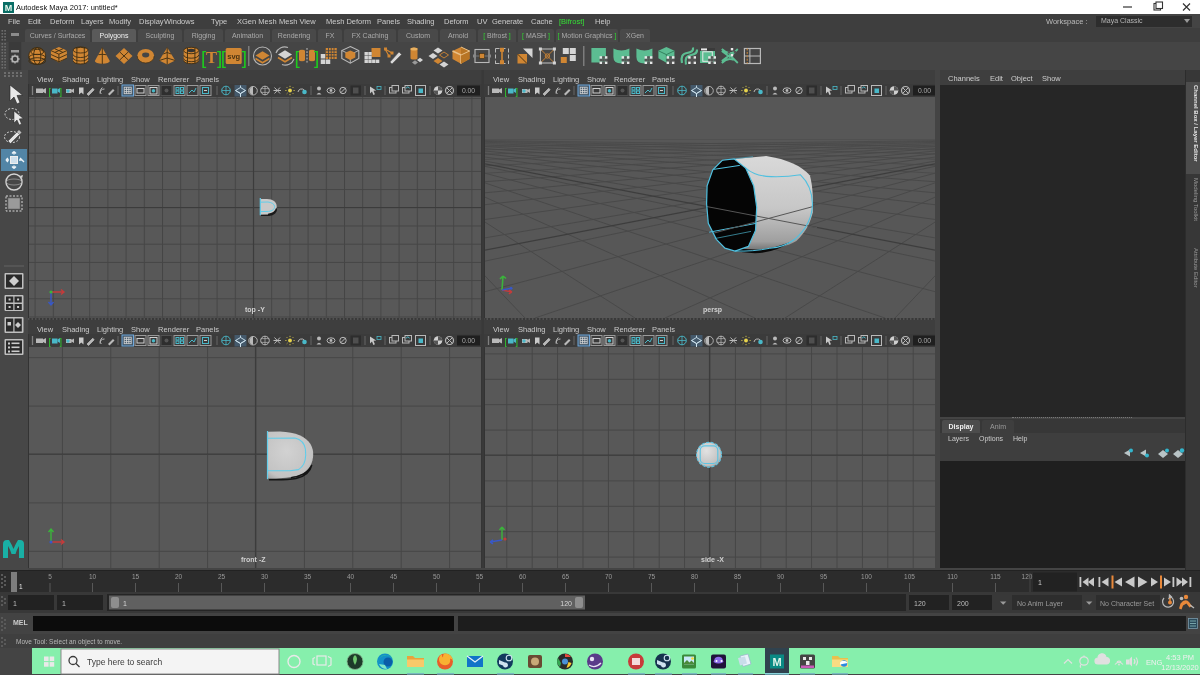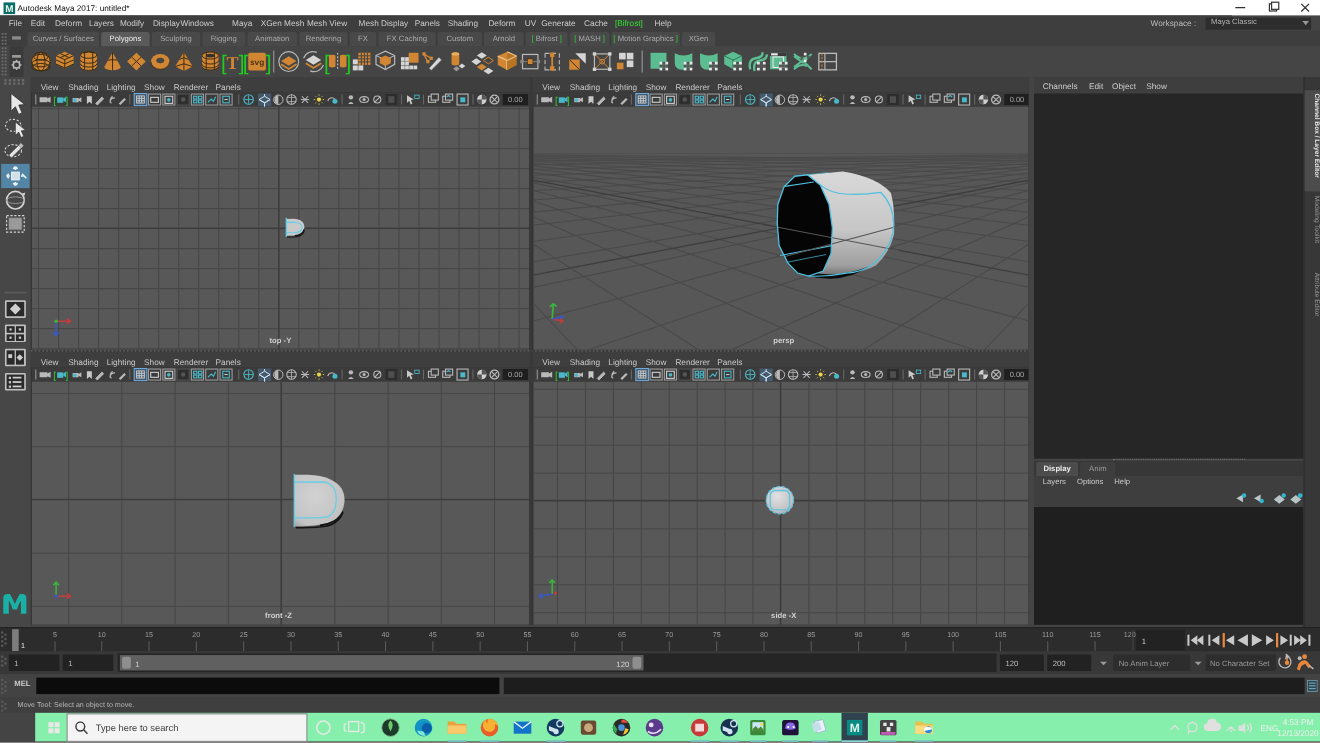--- a/index.html
+++ b/index.html
@@ -54,24 +54,24 @@
   </div>
 
   <div class="abs" id="menubar">
     <div class="mb" style="left:8px">File</div>
     <div class="mb" style="left:28px">Edit</div>
     <div class="mb" style="left:50px">Deform</div>
     <div class="mb" style="left:81px">Layers</div>
     <div class="mb" style="left:109px">Modify</div>
     <div class="mb" style="left:139px">Display</div>
     <div class="mb" style="left:164px">Windows</div>
-    <div class="mb" style="left:211px">Maya</div>
+    <div class="mb" style="left:211px">Type</div>
     <div class="mb" style="left:237px">XGen Mesh</div>
     <div class="mb" style="left:279px">Mesh View</div>
-    <div class="mb" style="left:326px">Mesh Display</div>
+    <div class="mb" style="left:326px">Mesh Deform</div>
     <div class="mb" style="left:377px">Panels</div>
     <div class="mb" style="left:407px">Shading</div>
     <div class="mb" style="left:444px">Deform</div>
     <div class="mb" style="left:477px">UV</div>
     <div class="mb" style="left:492px">Generate</div>
     <div class="mb" style="left:531px">Cache</div>
     <div class="mb" style="left:559px;color:#35e035">[Bifrost]</div>
     <div class="mb" style="left:595px">Help</div>
     <div class="mb" style="left:1046px;color:#bbbbbb">Workspace :</div>
     <div class="abs" style="left:1096px;top:1.5px;width:96px;height:11px;background:#2d2d2d;">

